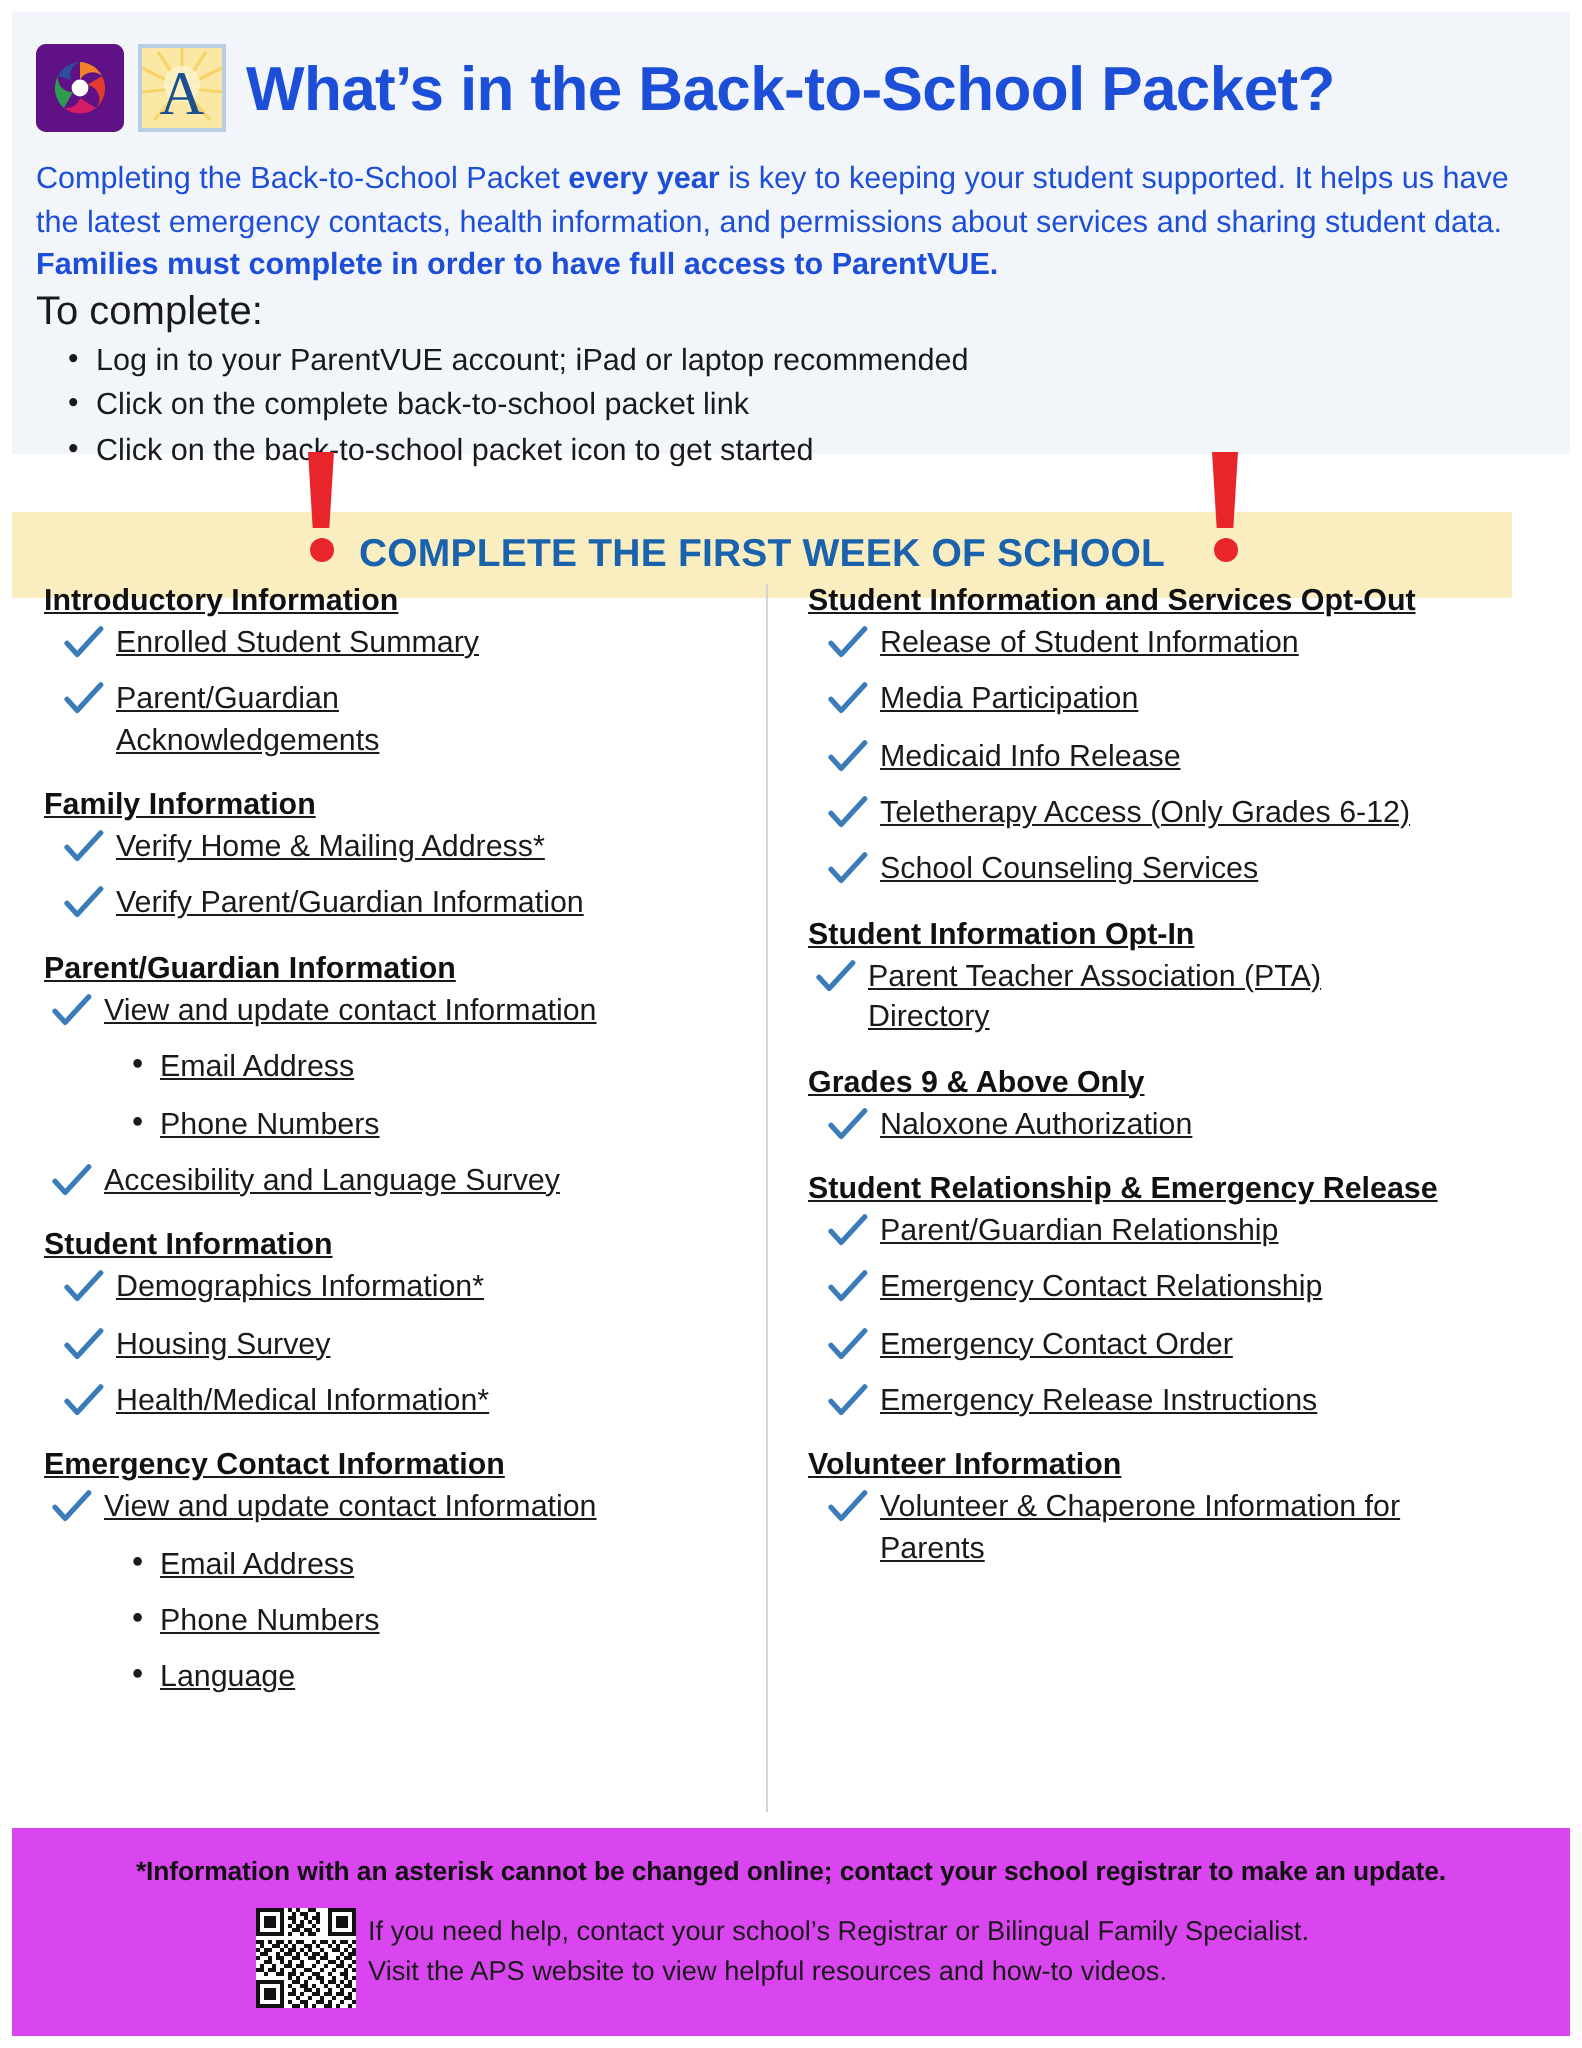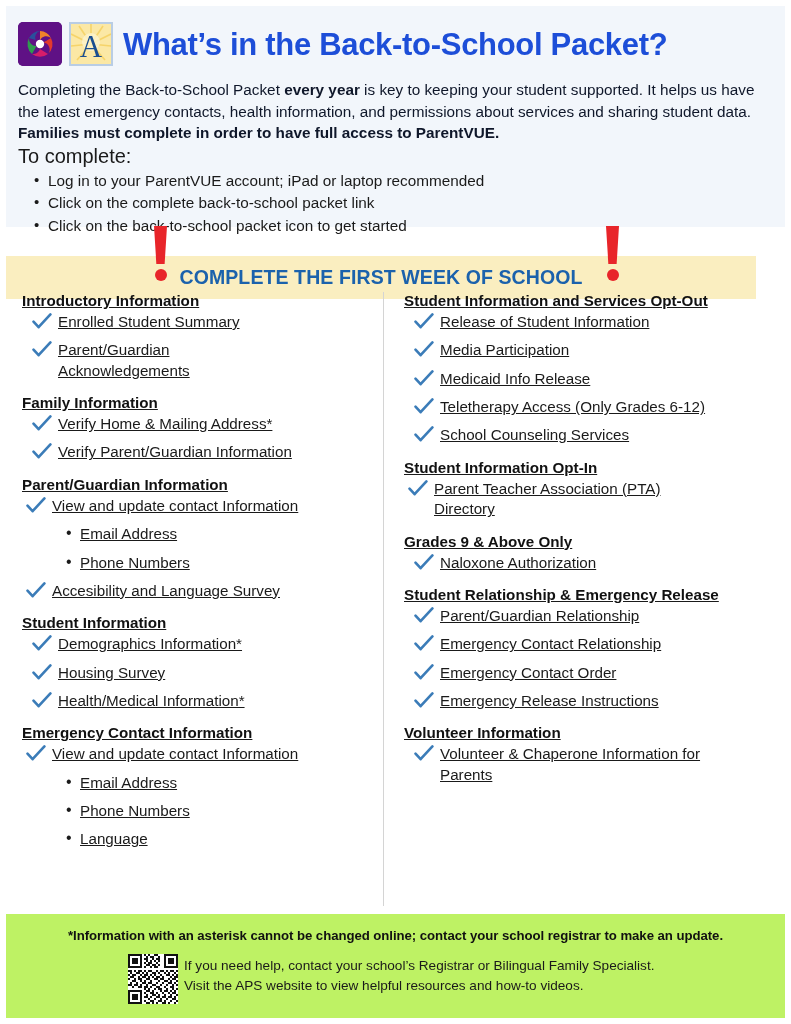--- a/index.html
+++ b/index.html
@@ -29,21 +29,21 @@
     width:44px; height:44px; flex:0 0 auto;
     background:#fbe7a8; border:2px solid #b9cde4; position:relative; overflow:hidden;
   }
   .logo-a svg { display:block; }
   .title-text {
     font-size:31px; font-weight:bold; color:#1d4ed8;
     letter-spacing:-0.3px; white-space:nowrap; line-height:1;
     margin-left:3px;
   }
   .intro {
-    font-size:15.3px; line-height:1.42; color:#0f172a;
+    font-size:15.3px; line-height:1.42; color:#1d4ed8;
     margin-top:9px; max-width:756px;
   }
   .intro b { font-weight:bold; }
   .tocomplete { font-size:20px; margin-top:1px; }
   ul.steps { list-style:none; margin-top:2px; }
   ul.steps li {
     font-size:15.3px; line-height:1.45; padding-left:30px; position:relative;
   }
   ul.steps li::before {
     content:"\2022"; position:absolute; left:16px; top:-1px; font-size:15px; color:#1a1a1a;
@@ -110,21 +110,21 @@
     content:"\2022"; position:absolute; left:44px; top:-2px; font-size:16px; color:#1a1a1a;
   }
 
   
   .ind-0 { margin-left:0px; }
   .ind-1 { margin-left:6px; }
 
   
   .footer {
     position:absolute; left:6px; top:914px; width:779px; height:104px;
-    background:#bef264; padding:14px 18px 0 18px;
+    background:#d946ef; padding:14px 18px 0 18px;
   }
   .footer-note {
     font-size:13.2px; font-weight:bold; color:#111; text-align:center;
     letter-spacing:-0.05px;
   }
   .footer-body { display:flex; align-items:flex-start; gap:6px; margin-top:11px; padding-left:104px; }
   .qr { width:50px; height:50px; flex:0 0 auto; background:#fff; }
   .qr svg { display:block; }
   .footer-lines { font-size:13.6px; line-height:1.5; color:#1a1a1a; padding-top:2px; }
 </style>

